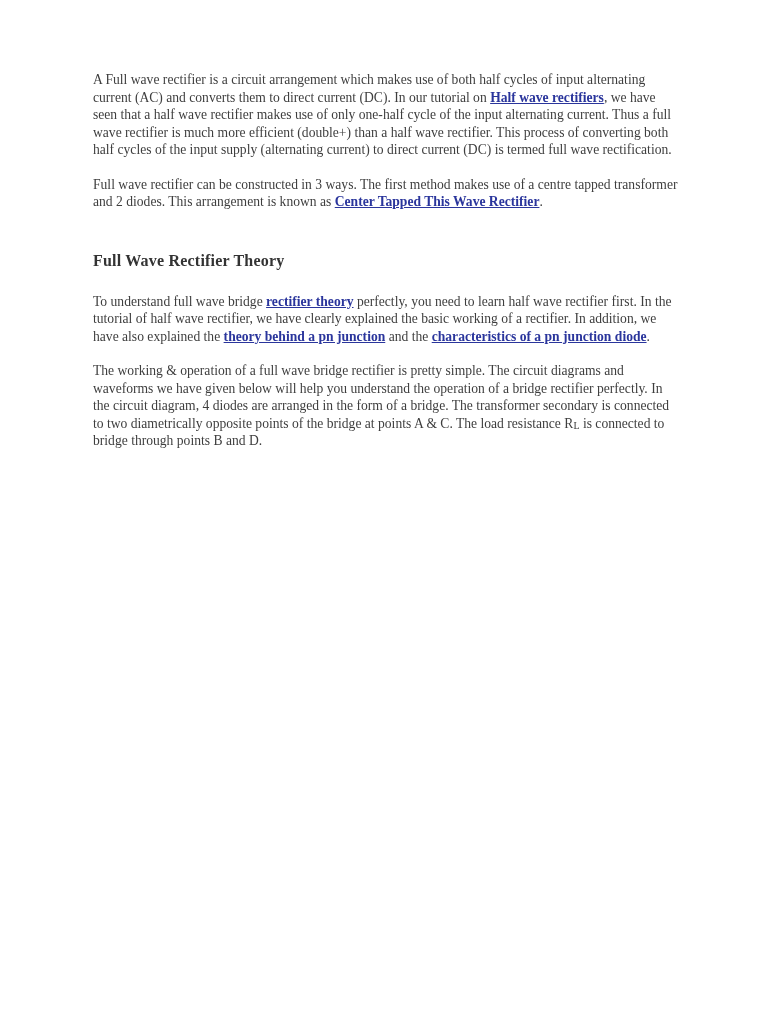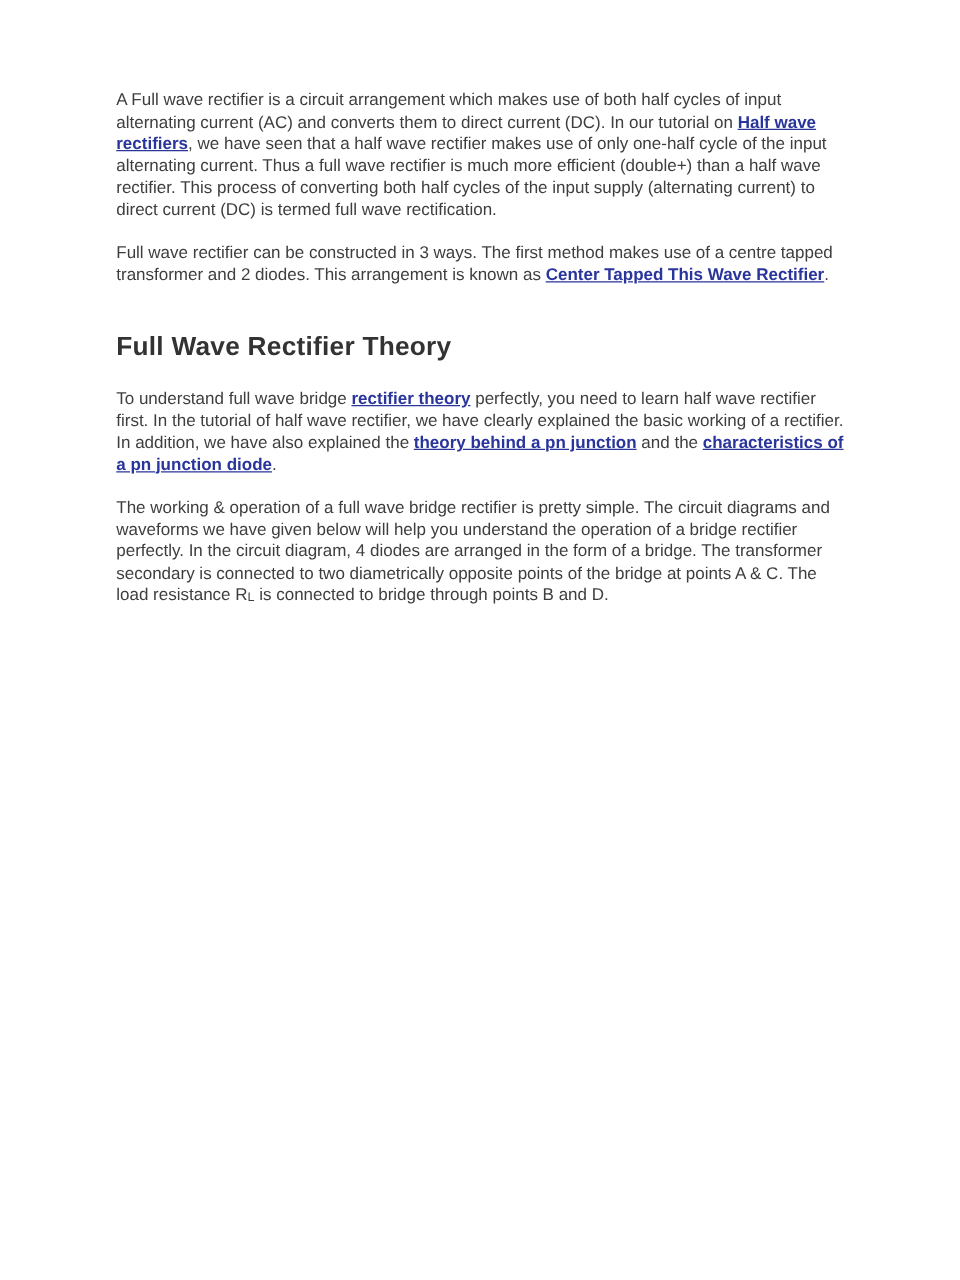--- a/index.html
+++ b/index.html
@@ -8,37 +8,37 @@
     background: #ffffff;
     width: 768px;
     height: 1024px;
     overflow: hidden;
   }
   .doc-page {
     position: relative;
     width: 768px;
     height: 1024px;
     background: #ffffff;
-    font-family: Liberation Sans, sans-serif;
+    font-family: Liberation Serif, serif;
   }
   .doc-content {
     position: absolute;
     left: 93px;
     top: 71px;
     width: 586px;
   }
   .doc-content p {
     margin: 0 0 17px 0;
     font-size: 13.6px;
     line-height: 17.5px;
     color: #3e3e3e;
   }
   .doc-content h1 {
     margin: 36px 0 19px 0;
-    font-size: 21px;
+    font-size: 16px;
     line-height: 27px;
     font-weight: bold;
     color: #333333;
     letter-spacing: 0.2px;
   }
   .doc-link {
     color: #2a359c;
     font-weight: bold;
     text-decoration: underline;
     cursor: pointer;

